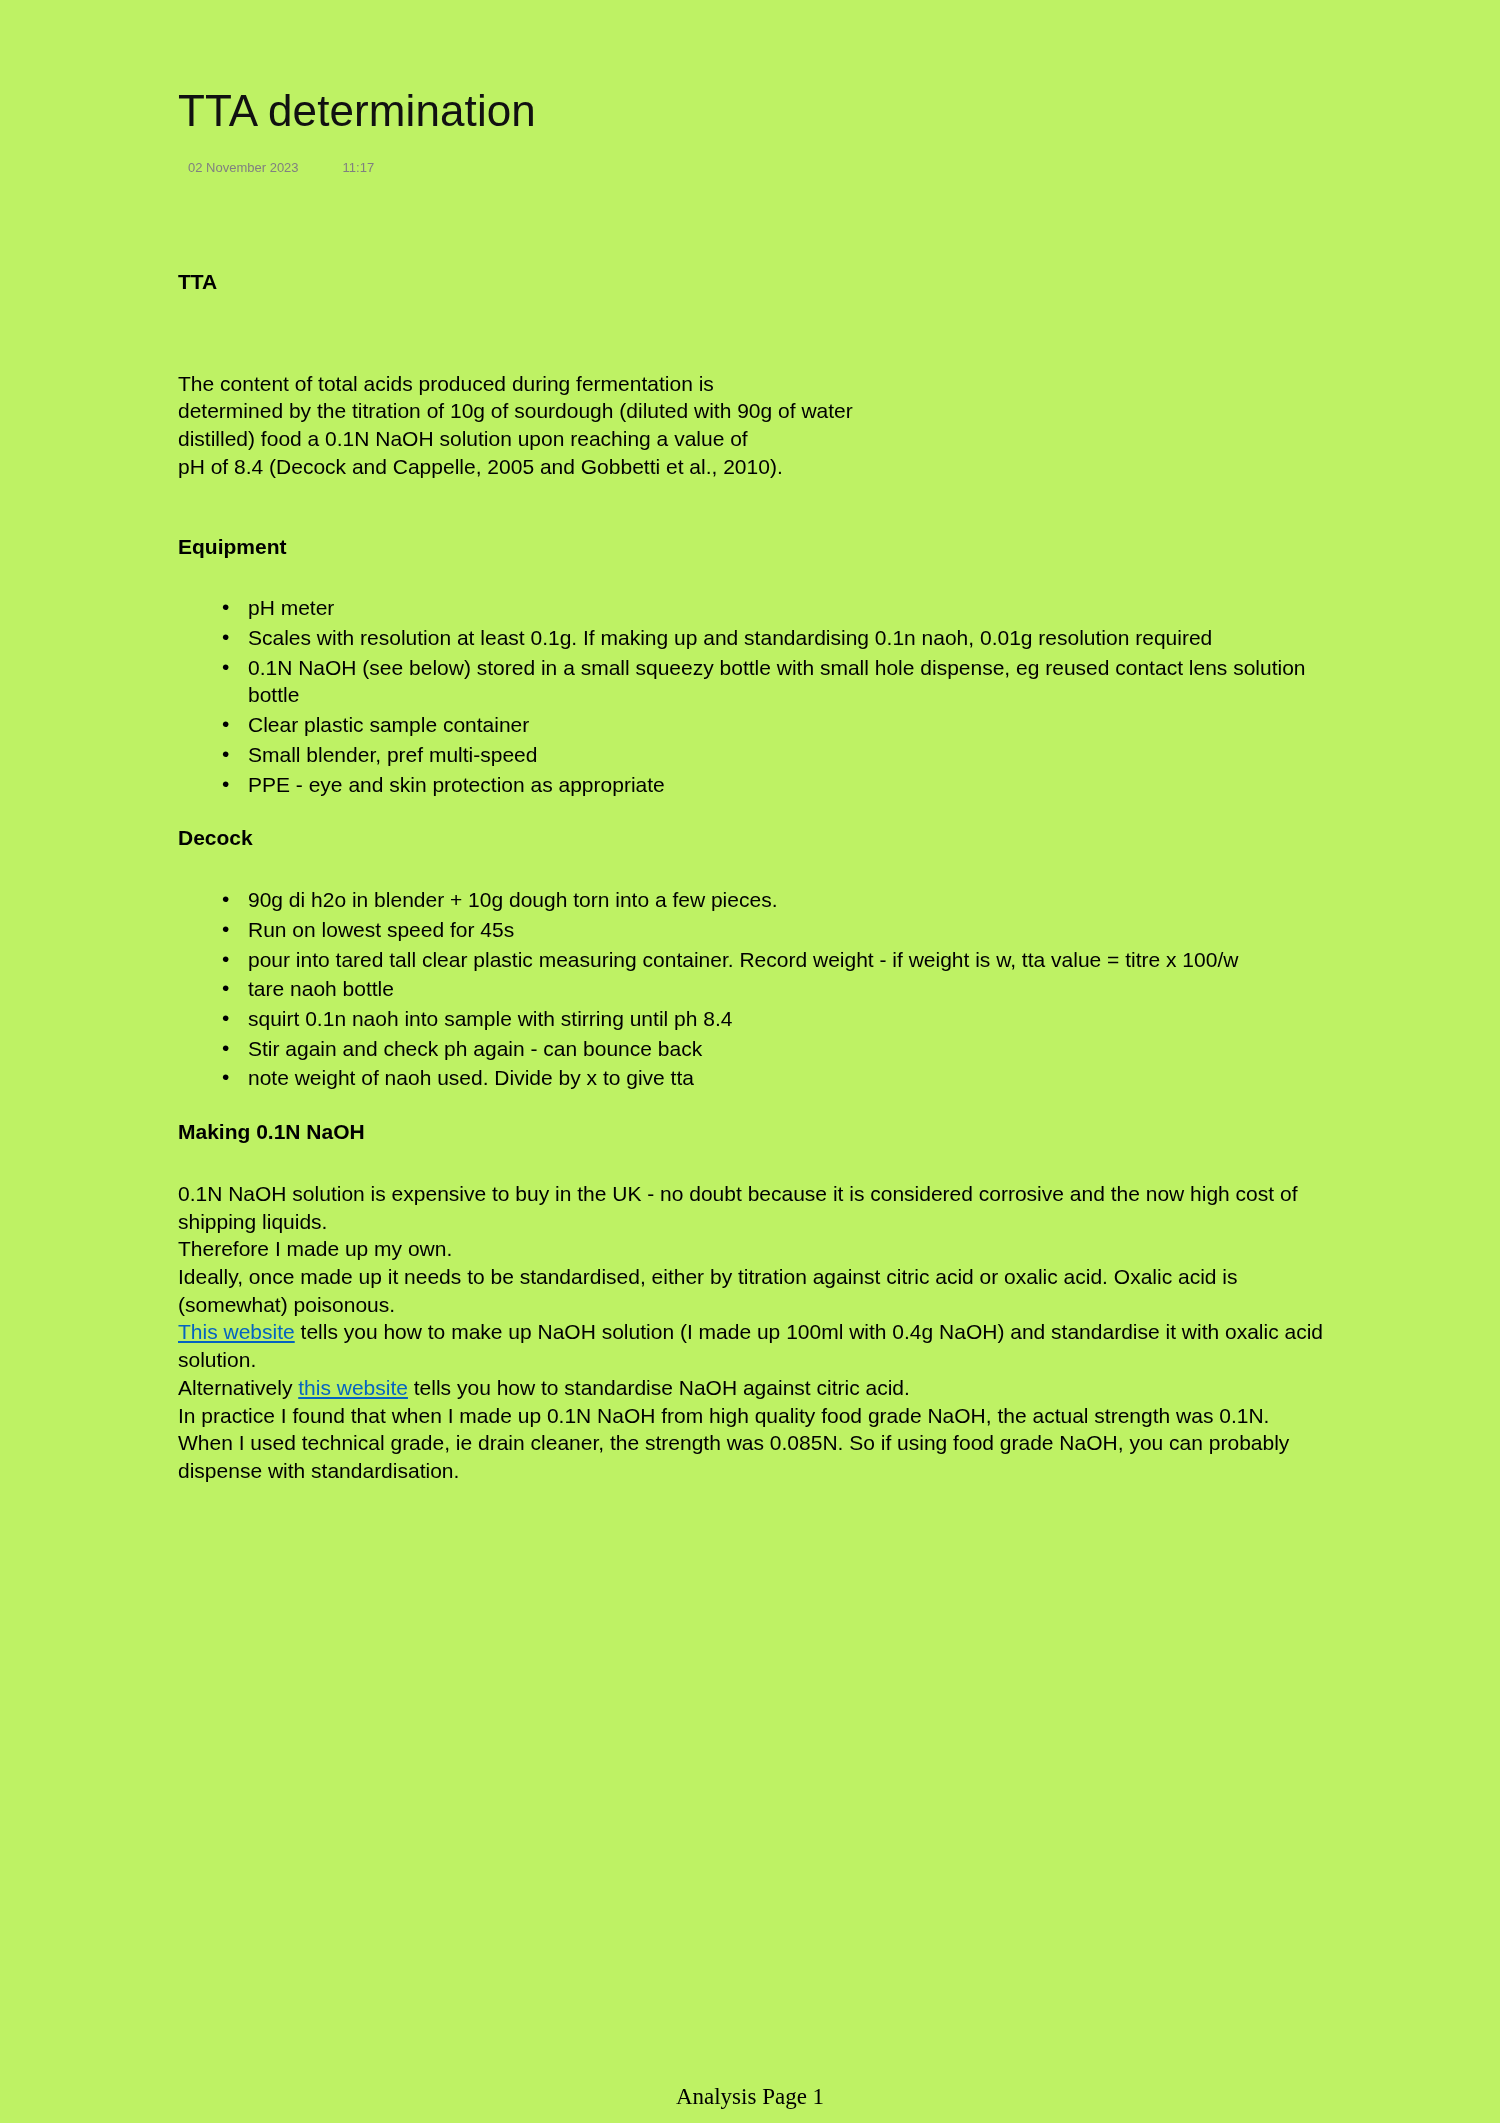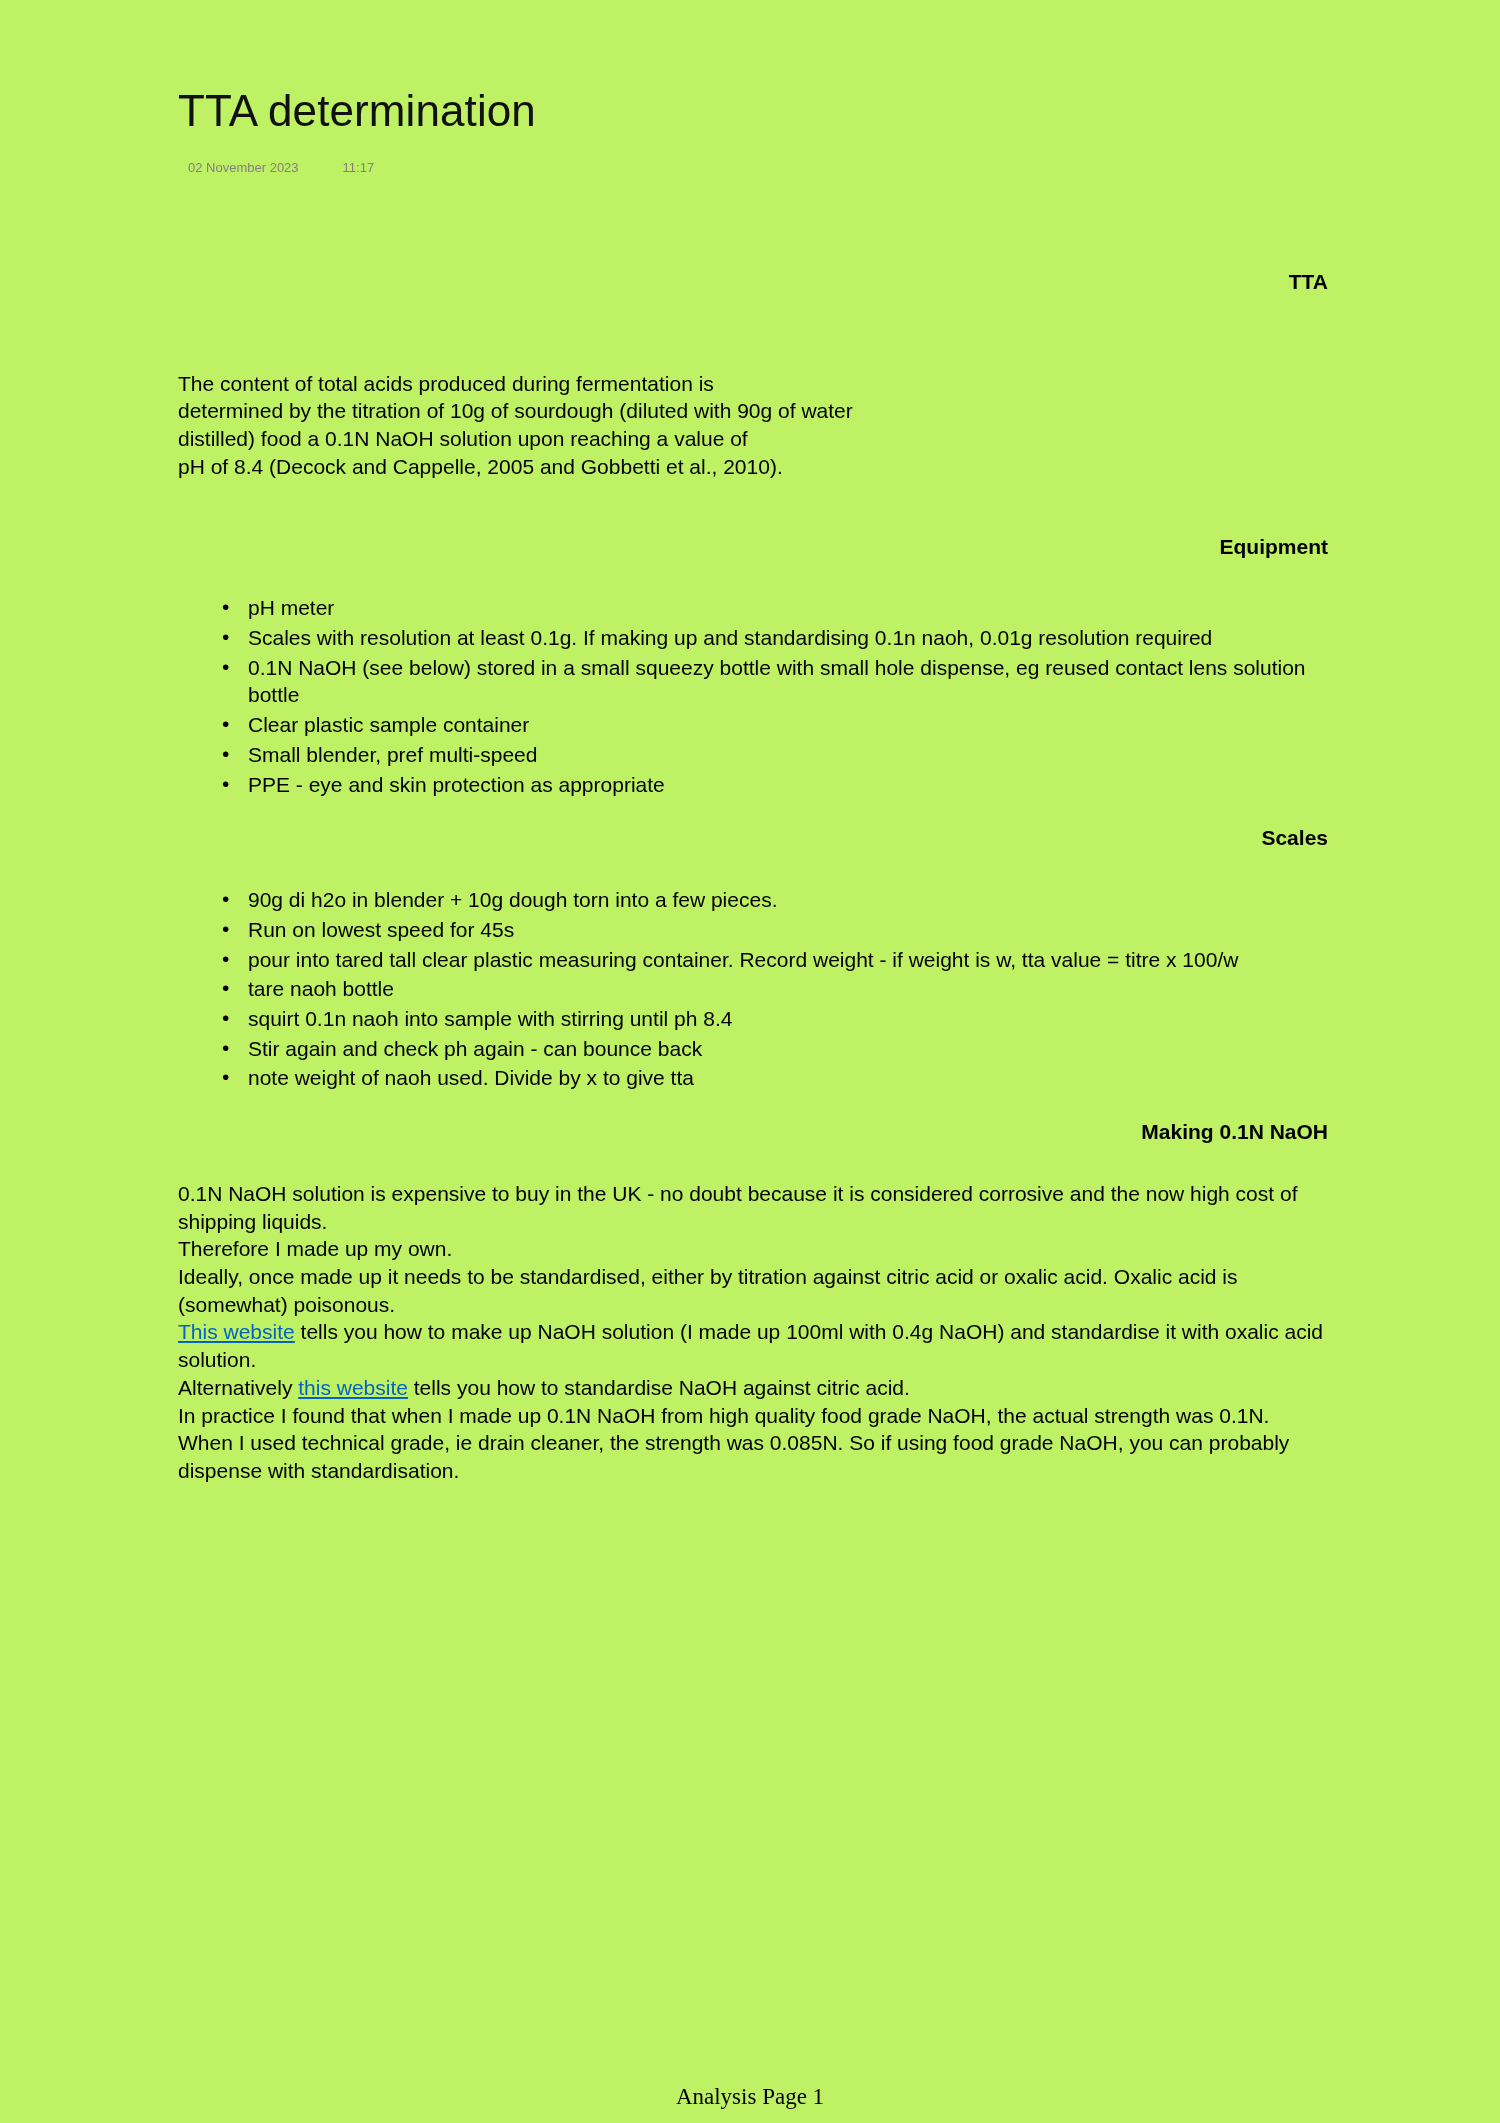--- a/index.html
+++ b/index.html
@@ -54,21 +54,20 @@
     top: 268px;
     width: 1150px;
   }
 
   .h-bold {
     font-size: 21px;
     font-weight: bold;
     line-height: 1.32;
     margin: 0;
     color: #000;
-    text-align: right;
   }
 
   .para {
     font-size: 21px;
     line-height: 1.32;
     margin: 0;
     color: #000;
   }
 
   .spacer-xl { height: 74px; }
@@ -146,21 +145,21 @@
       <li>pH meter</li>
       <li>Scales with resolution at least 0.1g. If making up and standardising 0.1n naoh, 0.01g resolution required</li>
       <li>0.1N NaOH (see below) stored in a small squeezy bottle with small hole dispense, eg reused contact lens solution bottle</li>
       <li>Clear plastic sample container</li>
       <li>Small blender, pref multi-speed</li>
       <li>PPE - eye and skin protection as appropriate</li>
     </ul>
 
     <div class="spacer-sm"></div>
 
-    <div class="h-bold">Scales</div>
+    <div class="h-bold">Decock</div>
     <div class="spacer-md"></div>
     <ul class="bullets">
       <li>90g di h2o in blender + 10g dough torn into a few pieces.</li>
       <li>Run on lowest speed for 45s</li>
       <li>pour into tared tall clear plastic measuring container. Record weight - if weight is w, tta value = titre x 100/w</li>
       <li>tare naoh bottle</li>
       <li>squirt 0.1n naoh into sample with stirring until ph 8.4</li>
       <li>Stir again and check ph again - can bounce back</li>
       <li>note weight of naoh used. Divide by x to give tta</li>
     </ul>

